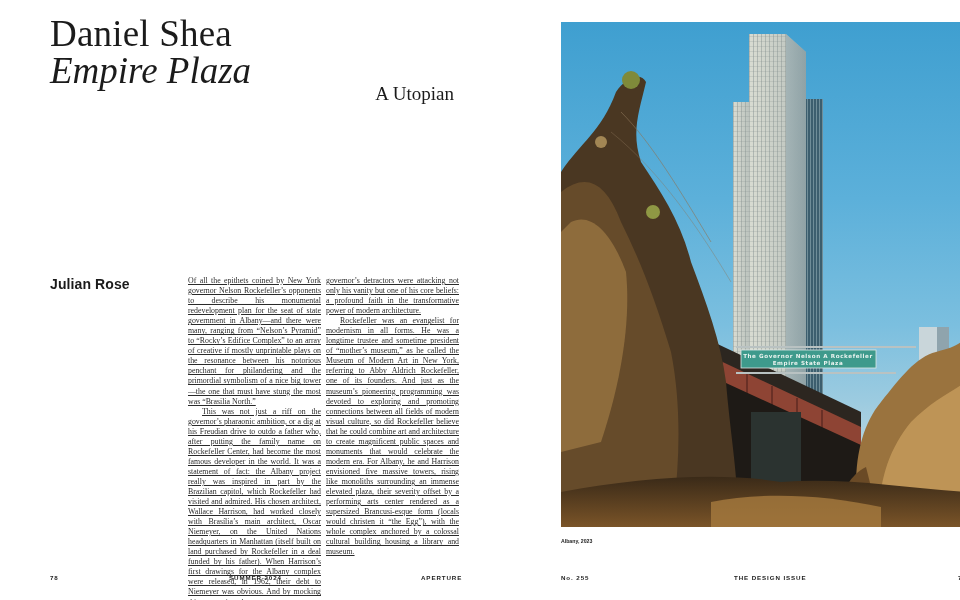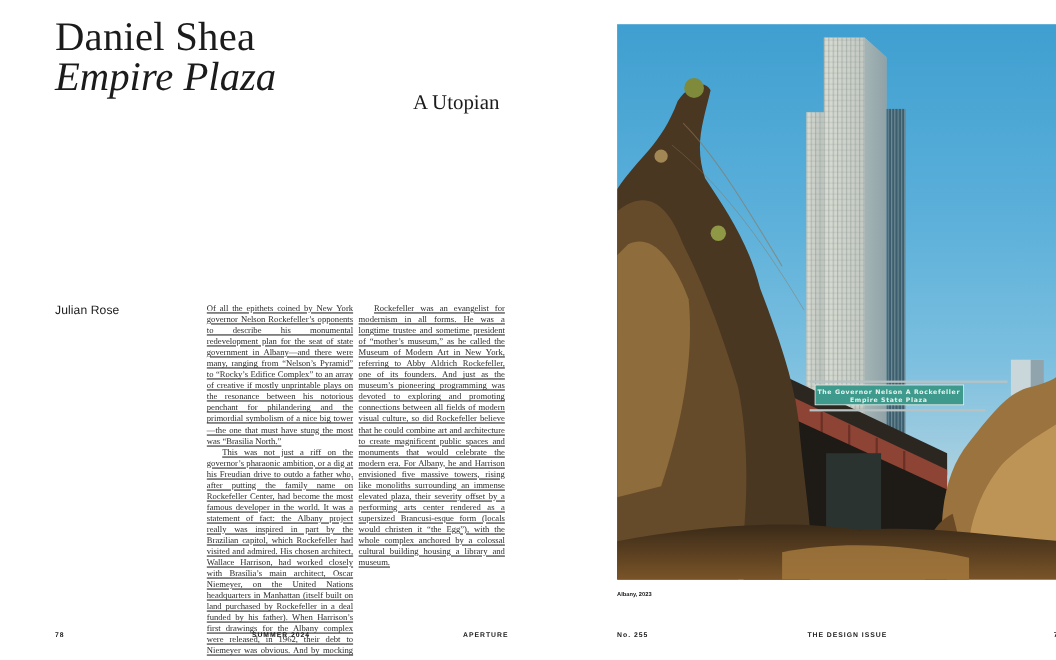--- a/index.html
+++ b/index.html
@@ -11,21 +11,21 @@
   .page-left { left: 0; }
   .page-right { left: 480px; }
 
   .title-block { position: absolute; left: 22px; top: 16px; }
   .title-name { font-size: 37px; line-height: 36px; font-weight: normal; letter-spacing: 0.2px; }
   .title-work { font-size: 37px; line-height: 38px; font-style: italic; font-weight: normal; }
 
   .subtitle { position: absolute; right: 54px; top: 84px; text-align: right; font-size: 19px; line-height: 19px; }
   .subtitle span { display: block; }
 
-  .byline { position: absolute; left: 22px; top: 276px; font-family: "Liberation Sans", "DejaVu Sans", sans-serif; font-weight: normal; font-size: 11px; letter-spacing: 0.1px; }
+  .byline { position: absolute; left: 22px; top: 276px; font-family: "Liberation Sans", "DejaVu Sans", sans-serif; font-weight: bold; font-size: 14px; letter-spacing: 0.1px; }
 
   .col { position: absolute; top: 276px; width: 133px; font-size: 7.85px; line-height: 10.05px; text-align: justify; hyphens: manual; color: #2a2a2a; }
   .col-1 { left: 160px; }
   .col-2 { left: 298px; }
   .col p { margin: 0; text-decoration: underline; }
   .col p.indent { text-indent: 14px; }
 
   .folio { position: absolute; top: 574px; font-family: "Liberation Sans", "DejaVu Sans", sans-serif; font-size: 6.2px; font-weight: bold; letter-spacing: 0.9px; color: #222; }
   .f-left-num { left: 22px; }
   .f-left-season { left: 201px; }
@@ -58,20 +58,21 @@
     </div>
 
     <div class="byline">Julian Rose</div>
 
     <div class="col col-1">
       <p>Of all the epithets coined by New York governor Nelson Rockefeller’s opponents to describe his monumental redevelopment plan for the seat of state government in Albany—and there were many, ranging from “Nelson’s Pyramid” to “Rocky’s Edifice Complex” to an array of creative if mostly unprintable plays on the resonance between his notorious penchant for philandering and the primordial symbolism of a nice big tower—the one that must have stung the most was “Brasilia North.”</p>
       <p class="indent">This was not just a riff on the governor’s pharaonic ambition, or a dig at his Freudian drive to outdo a father who, after putting the family name on Rockefeller Center, had become the most famous developer in the world. It was a statement of fact: the Albany project really was inspired in part by the Brazilian capitol, which Rockefeller had visited and admired. His chosen architect, Wallace Harrison, had worked closely with Brasília’s main architect, Oscar Niemeyer, on the United Nations headquarters in Manhattan (itself built on land purchased by Rockefeller in a deal funded by his father). When Harrison’s first drawings for the Albany complex were released, in 1962, their debt to Niemeyer was obvious. And by mocking this connection, the</p>
     </div>
 
     <div class="col col-2">
+      <p>governor’s detractors were attacking not only his vanity but one of his core beliefs: a profound faith in the transformative power of modern architecture.</p>
       <p class="indent">Rockefeller was an evangelist for modernism in all forms. He was a longtime trustee and sometime president of “mother’s museum,” as he called the Museum of Modern Art in New York, referring to Abby Aldrich Rockefeller, one of its founders. And just as the museum’s pioneering programming was devoted to exploring and promoting connections between all fields of modern visual culture, so did Rockefeller believe that he could combine art and architecture to create magnificent public spaces and monuments that would celebrate the modern era. For Albany, he and Harrison envisioned five massive towers, rising like monoliths surrounding an immense elevated plaza, their severity offset by a performing arts center rendered as a supersized Brancusi-esque form (locals would christen it “the Egg”), with the whole complex anchored by a colossal cultural building housing a library and museum.</p>
     </div>
 
     <div class="folio f-left-num">78</div>
     <div class="folio f-left-season">SUMMER 2024</div>
     <div class="folio f-left-mag">APERTURE</div>
   </div>
 
   <div class="page page-right">
     <div class="photo">

